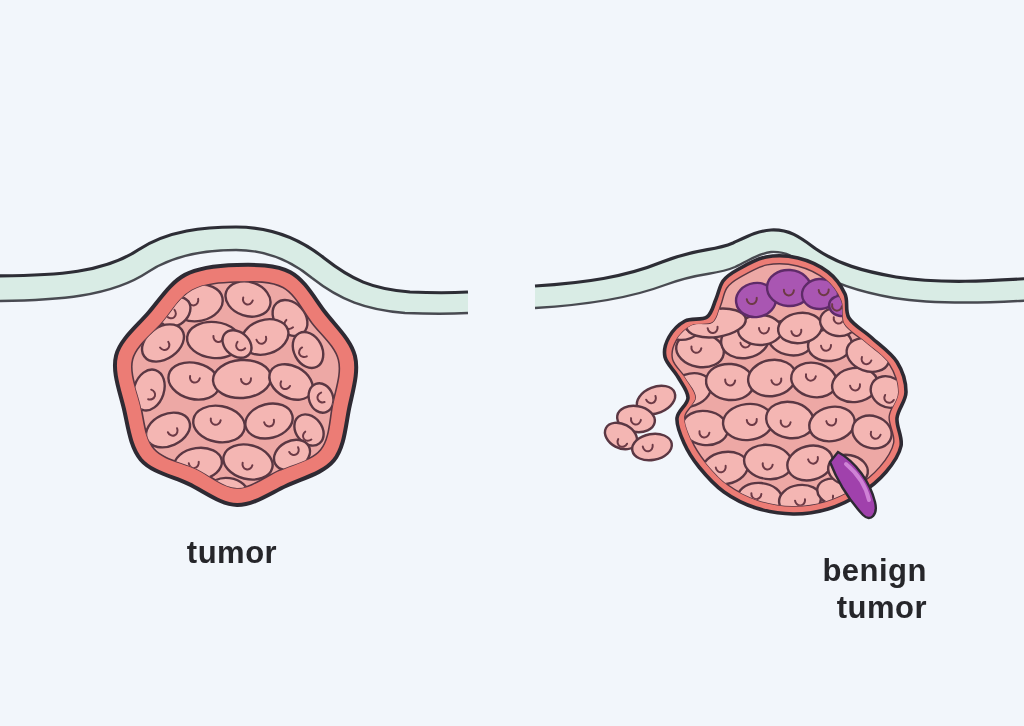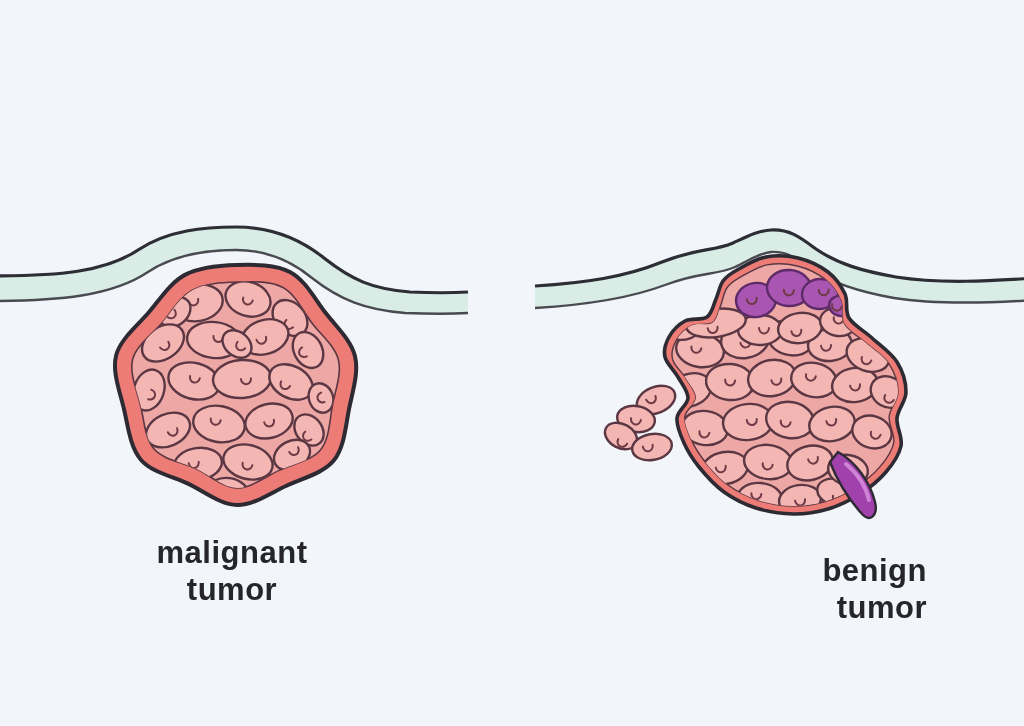--- a/index.html
+++ b/index.html
@@ -303,19 +303,18 @@
       <clipPath id="clipL">
         <path d="M 237,282 C 252.11361691259495,281.5495155660488 270.48237262697273,280.6398034987499 282.9916763464612,287.49730000234354 C 295.50098006594965,294.35479650593714 302.82235123018944,311.084891877195 312.05582231693086,323.1449790215616 C 321.2892934036723,335.2050661659282 334.97798402076165,346.2474774508504 338.39250286690964,359.8578228685433 C 341.8070217130576,373.46816828623616 335.49902443429045,389.83112053932865 332.5429353938187,404.80705152771884 C 329.58684635334697,419.78298251610903 329.56533740731516,438.78225402241515 320.6559686240792,449.7134087988845 C 311.74659984084326,460.6445635753538 293.0293841317497,464.0128816530154 279.08672269440314,470.3939801865347 C 265.1440612570566,476.77507872005395 250.88427965176186,488.3003229559675 237,488 C 223.11572034823814,487.6996770440325 209.59340097410052,475.07705595122553 195.781044783832,468.5920424507298 C 181.96868859356346,462.1070289502341 163.3423475400276,459.6836639952015 154.12586285838884,449.08991899702573 C 144.9093781767501,438.49617399884994 144.05599493764012,420.012848950067 140.48213669399945,405.0295724616751 C 136.90827845035878,390.04629597328324 129.10570656503324,372.8376923066933 132.68271339654487,359.1902600666744 C 136.2597202280565,345.54282782665547 152.00630077067802,334.64332126499886 161.94417768306914,323.1449790215616 C 171.88205459546026,311.64663677812433 179.800671151403,297.0577031096445 192.3099748708915,290.20020660605087 C 204.81927859037998,283.34271010245726 221.88638308740505,282.4504844339512 237,282 Z"></path>
       </clipPath>
       <clipPath id="clipB">
         <path d="M 739.8995700892395,277.45603737233034 C 746.6155219665513,273.6064197885351 757.5714468661089,266.83280469890104 767.1393456960825,264.9184525877736 C 776.7072445260561,263.0041004766461 787.5912633966689,263.5268073693573 797.3069630690812,265.96992470556546 C 807.0226627414936,268.4130420417736 818.1523065143722,273.75131752869413 825.433543730557,279.5771566050225 C 832.7147809467417,285.40299568135083 837.9044264640664,293.4838970241011 840.9943863661902,300.9249591635357 C 844.0843462683139,308.36602130297024 839.9111303760983,317.2988337445153 843.9733031432991,324.22352944162975 C 848.0354759104998,331.1482251387442 857.8045078106823,335.78655491870035 865.3674229693946,342.47313334622226 C 872.930338128107,349.15971177374416 883.9112911331113,356.0441024574882 889.3507940955733,364.3430000067613 C 894.7902970580353,372.64189755603445 898.0374652158852,383.5829071717631 898.0044407441668,392.2665186418611 C 897.9714162724484,400.95013011195914 889.8761474642954,408.02072341621226 889.1526472652632,416.44466882734946 C 888.429147066231,424.86861423848666 895.2504303530154,434.35774693662074 893.6634395499741,442.8101911086844 C 892.0764487469328,451.2626352807481 886.0447459271251,459.6917542030869 879.6307024470152,467.15933385973153 C 873.2166589669054,474.6269135163762 864.2488221324174,481.89202188021676 855.179178669315,487.6156690485523 C 846.1095352062125,493.3393162168879 835.6549953511422,498.4348218159756 825.2128416684008,501.501216869745 C 814.7706879856593,504.5676119235144 803.7167487373006,506.21883958479697 792.5262565728659,506.01403937116845 C 781.3357644084313,505.80923915753993 768.7675642019694,503.7281413201938 758.0698886817927,500.272415587974 C 747.372213161616,496.81668985575425 737.1521846028272,491.6681108058684 728.3402034518053,485.27968497784985 C 719.5282223007835,478.8912591498313 711.3770759280372,469.54646604307413 705.1980017756614,461.9418606198625 C 699.0189276232855,454.33725519665086 694.65844781038,447.23948953738113 691.26575853755,439.6520524385799 C 687.87306926472,432.0646153397787 684.053103470322,423.38645198636846 684.8418661386816,416.41723802705513 C 685.6306288070411,409.4480240677418 695.825478603369,404.17528823923135 695.9983345477076,397.83676868269987 C 696.1711904920462,391.4982491261684 689.7763472595154,384.7832182080725 685.879001804713,378.38612068786614 C 681.9816563499105,371.98902316765975 674.2369012338575,365.75151884194526 672.614261818893,359.4541835614614 C 670.9916224039287,353.1568482809775 673.0084055465235,346.2162360800608 676.1431653149263,340.6021090049628 C 679.277925083329,334.9879819298648 685.3372056068818,328.76029690345183 691.4228204293095,325.7694211108734 C 697.5084352517372,322.77854531829496 707.7804106053717,326.0372249524443 712.6568542494924,322.65685424949237 C 717.5332978936132,319.2764835465404 718.3170189302476,311.26064625298613 720.6814822940341,305.4871968931616 C 723.0459456578207,299.713747533337 723.6406197996773,292.68801801068344 726.8436344322115,288.0161580905449 C 730.0466490647457,283.3442981704063 733.1836182119278,281.3056549561256 739.8995700892395,277.45603737233034 Z"></path>
       </clipPath>
     </defs>
   </svg>
 
 <div class="panel-label" id="label-malignant">
-  <div>malignant</div>
   <div>tumor</div>
 </div>
 <div class="panel-label" id="label-benign">
   <div>benign</div>
   <div>tumor</div>
 </div>
 
 </body></html>

